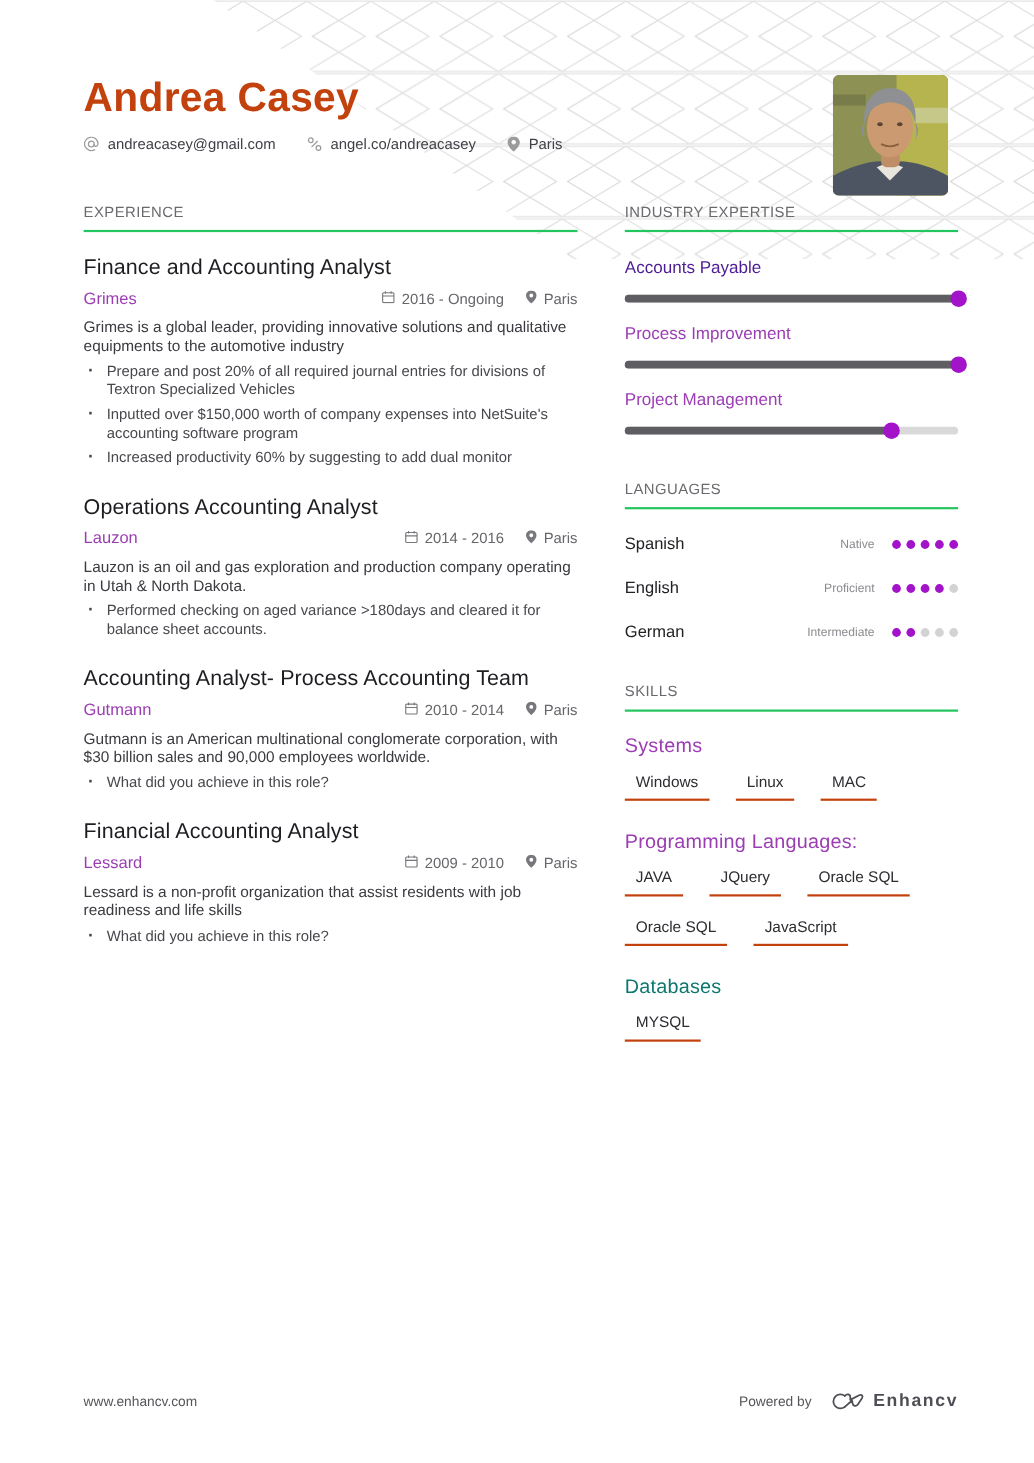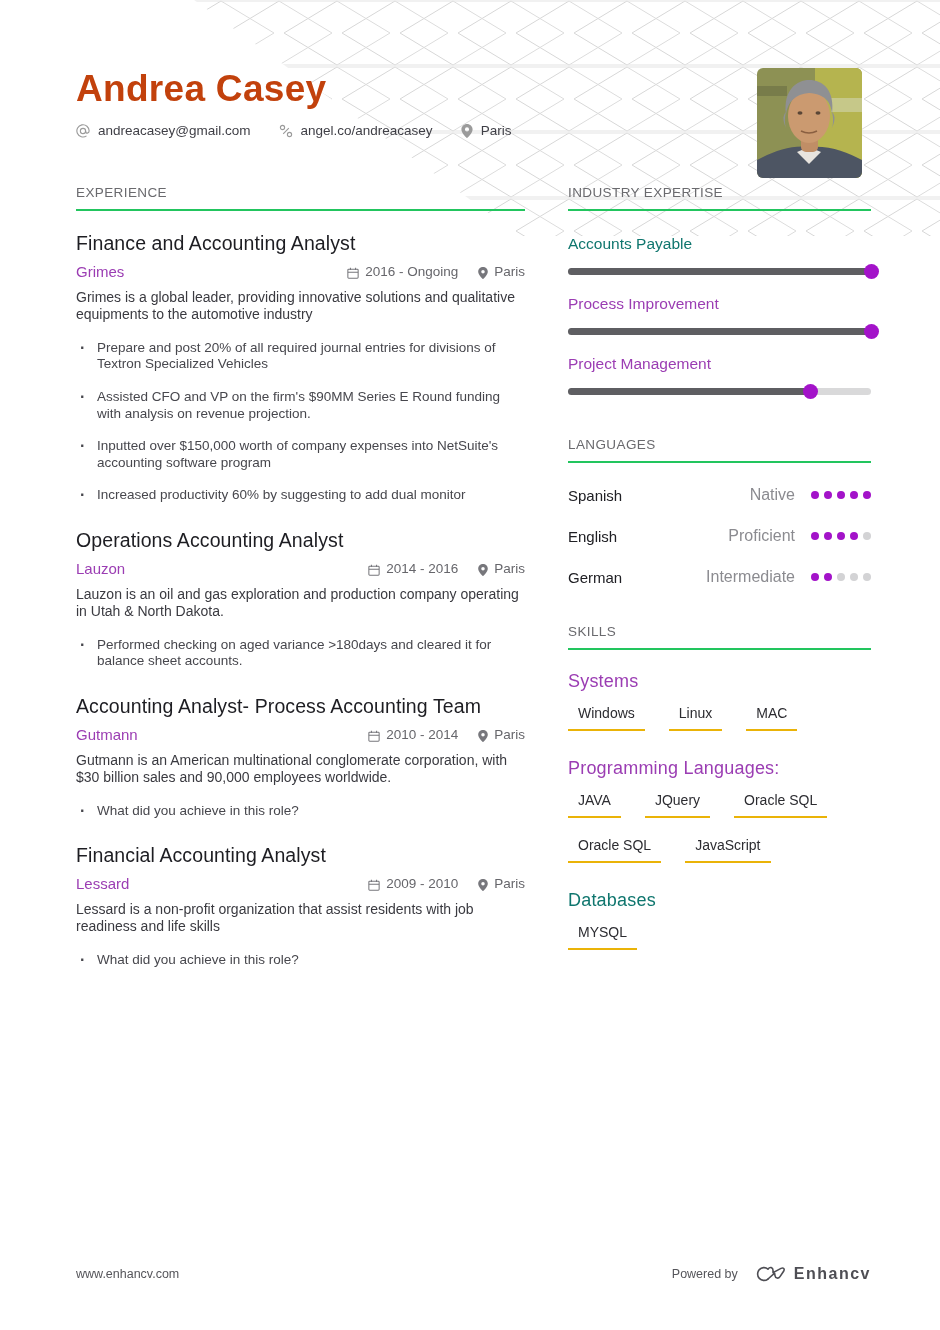--- a/index.html
+++ b/index.html
@@ -38,27 +38,27 @@
     font-size:13.5px; color:#6a6a6e; letter-spacing:.4px;
     padding-bottom:9px; border-bottom:2px solid #22c55e;
   }
 
   
   .job { margin-top:21px; }
   .job + .job { margin-top:25px; }
   .job-title { font-size:19.5px; font-weight:500; color:#1d1d22; letter-spacing:.1px; }
   .job-meta { display:flex; align-items:center; margin-top:8px; }
   .company { flex:1; font-size:15px; }
-  .meta-group { display:flex; align-items:flex-end; gap:6px; font-size:13.5px; color:#66666b; }
+  .meta-group { display:flex; align-items:flex-start; gap:6px; font-size:13.5px; color:#66666b; }
   .meta-group.dates { margin-right:20px; }
   .meta-group .micon { color:#77777c; display:flex; align-items:center; }
   .job-desc { margin-top:9px; font-size:14px; line-height:1.24; color:#3a3a40; }
   .bullets { margin-top:5px; list-style:none; }
   .bullets li {
-    position:relative; margin-top:16px; padding-left:21px;
+    position:relative; margin-top:6px; padding-left:21px;
     font-size:13.5px; line-height:1.23; color:#47474d;
   }
   .bullets li::before {
     content:"·"; position:absolute; left:4px; top:-2px;
     font-size:16px; color:#47474d; font-weight:bold;
   }
 
   
   .exp-item { margin-top:20px; }
   .exp-item:first-of-type { margin-top:19px; }
@@ -66,31 +66,31 @@
   .slider { position:relative; margin-top:15px; height:7px; border-radius:4px; background:#d9d9da; }
   .slider-fill { position:relative; height:7px; border-radius:4px; background:#5e5e62; }
   .knob {
     position:absolute; right:-8px; top:-4px; width:15px; height:15px; border-radius:50%;
   }
 
   
   .lang-section { margin-top:42px; }
   .lang-row { display:flex; align-items:center; margin-top:23px; }
   .lang-name { flex:1; font-size:15px; color:#202025; }
-  .lang-level { font-size:16px; color:#8b8b90; margin-right:11px; }
+  .lang-level { font-size:11px; color:#8b8b90; margin-right:11px; }
   .dots { display:flex; align-items:center; }
   .dot { width:8px; height:8px; border-radius:50%; background:#d3d3d5; margin-left:5px; }
 
   
   .skills-section { margin-top:38px; }
   .skill-heading { font-size:18px; margin-top:21px; letter-spacing:.2px; }
   .tags { display:flex; flex-wrap:wrap; }
   .tag {
     font-size:14px; color:#2c2c31; padding:0 10px 8px 10px;
-    border-bottom:2px solid #eab308; margin:13px 24px 6px 0; white-space:nowrap;
+    border-bottom:2px solid #c2410c; margin:13px 24px 6px 0; white-space:nowrap;
   }
 
   
   .footer {
     position:absolute; left:76px; right:69px; bottom:46px;
     display:flex; align-items:center; justify-content:space-between; z-index:1;
   }
   .footer-url { font-size:12.5px; color:#55555a; }
   .footer-brand { display:flex; align-items:center; gap:14px; }
   .powered-by { font-size:12.5px; color:#55555a; }
@@ -190,21 +190,20 @@
               <svg width="10" height="12" viewBox="0 0 12 15" fill="currentColor">
                   <path d="M6,0 C2.7,0 0,2.6 0,5.8 C0,10 6,15 6,15 C6,15 12,10 12,5.8 C12,2.6 9.3,0 6,0 Z M6,8 A2.2,2.2 0 1 1 6,3.6 A2.2,2.2 0 0 1 6,8 Z"></path>
                 </svg>
             </span>
             <span>Paris</span>
           </span>
         </div>
         <div class="job-desc">Grimes is a global leader, providing innovative solutions and qualitative equipments to the automotive industry</div>
         <ul class="bullets">
           <li>Prepare and post 20% of all required journal entries for divisions of Textron Specialized Vehicles</li>
-          <li>Assisted CFO and VP on the firm's $90MM Series E Round funding with analysis on revenue projection.</li>
           <li>Inputted over $150,000 worth of company expenses into NetSuite's accounting software program</li>
           <li>Increased productivity 60% by suggesting to add dual monitor</li>
         </ul>
       </div>
 
       <div class="job">
         <div class="job-title">Operations Accounting Analyst</div>
         <div class="job-meta">
           <span class="company accent-text" style="color: rgb(155, 61, 179);">Lauzon</span>
           <span class="meta-group dates">
@@ -286,21 +285,21 @@
           <li>What did you achieve in this role?</li>
         </ul>
       </div>
     </div>
 
     <div class="col-right">
 
       <div class="section-title">INDUSTRY EXPERTISE</div>
 
       <div class="exp-item">
-        <div class="exp-label accent-text" style="color: #0f766e; margin-top: 24px;">Accounts Payable</div>
+        <div class="exp-label accent-text" style="color: #4c1d95; margin-top: 24px;">Accounts Payable</div>
         <div class="slider">
           <div class="slider-fill" style="width: 100%;">
             <div class="knob accent-bg" style="background: rgb(163, 19, 201);"></div>
           </div>
         </div>
       </div>
       <div class="exp-item">
         <div class="exp-label accent-text" style="color: rgb(155, 61, 179);">Process Improvement</div>
         <div class="slider">
           <div class="slider-fill" style="width: 100%;">

